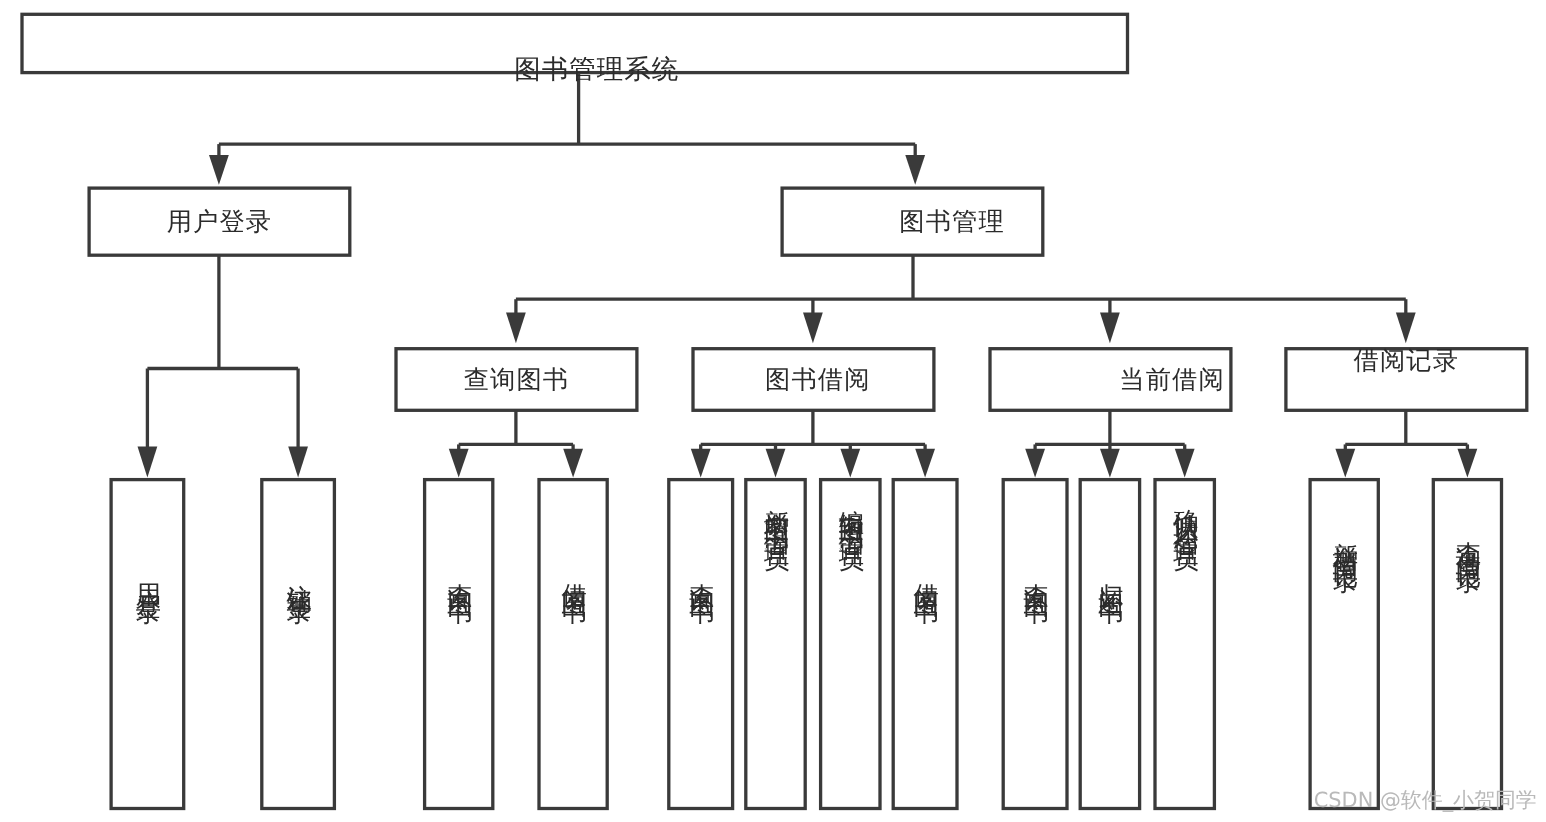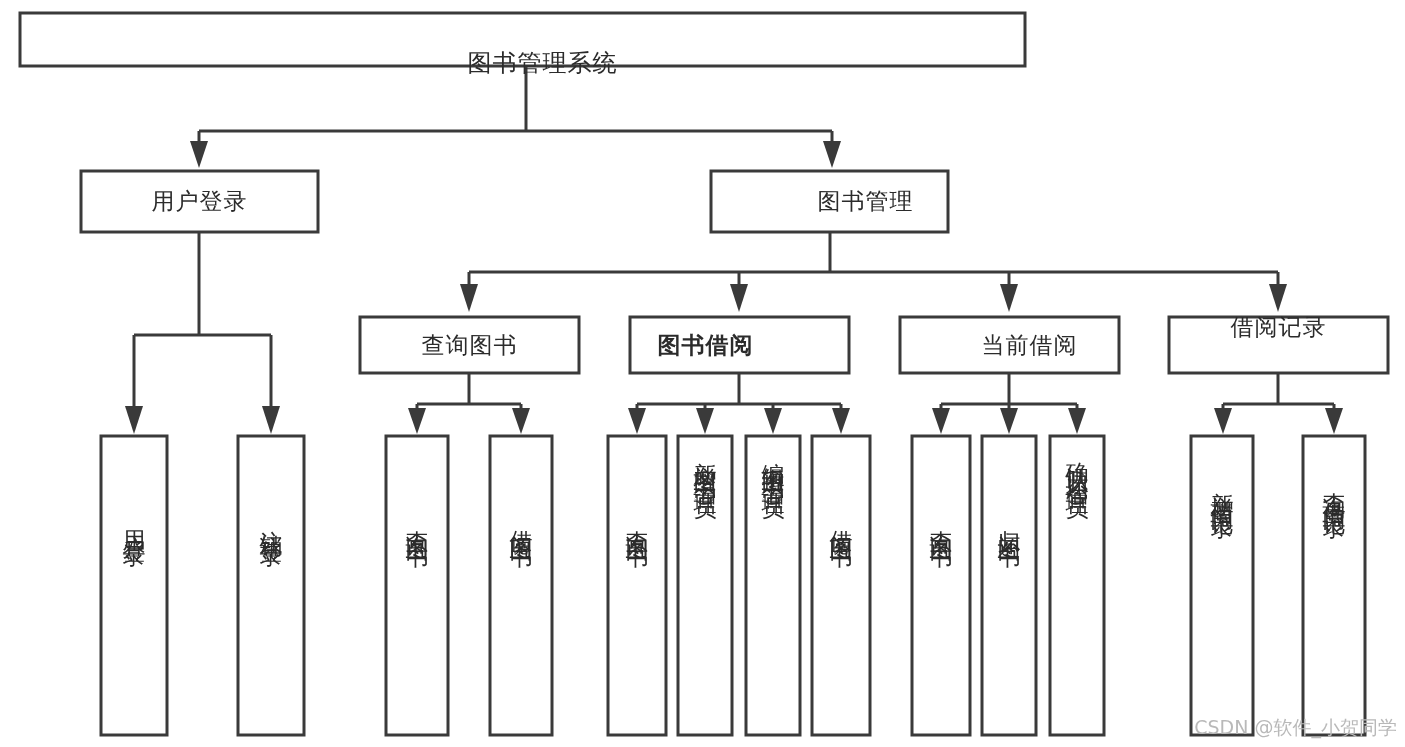--- a/index.html
+++ b/index.html
@@ -180,22 +180,22 @@
     <rect class="node-box" x="1303" y="436" width="62" height="299"></rect>
 
   </svg>
 
   <div class="hlabel-wrap title-label" style="left:20px; top:27px; width:1005px; height:71px;padding-left:20px;">图书管理系统</div>
 
   <div class="hlabel-wrap" style="left:81px; top:171px; width:237px; height:61px;">用户登录</div>
   <div class="hlabel-wrap" style="left:711px; top:171px; width:237px; height:61px;padding-left:36px;">图书管理</div>
 
   <div class="hlabel-wrap" style="left:360px; top:317px; width:219px; height:56px;">查询图书</div>
-  <div class="hlabel-wrap" style="left:596px; top:317px; width:219px; height:56px;font-weight:bold;">图书借阅</div>
-  <div class="hlabel-wrap" style="left:900px; top:317px; width:259px; height:56px;">当前借阅</div>
+  <div class="hlabel-wrap" style="left:634px; top:317px; width:219px; height:56px;">图书借阅</div>
+  <div class="hlabel-wrap" style="left:936px; top:317px; width:259px; height:56px;">当前借阅</div>
   <div class="hlabel-wrap" style="left:1169px; top:299px; width:219px; height:56px;">借阅记录</div>
 
   <div class="vlabel-wrap" style="left:101px; top:512px; width:66px; height:220px;">
     <span class="vlabel-text">用户登录</span>
   </div>
   <div class="vlabel-wrap" style="left:238px; top:512px; width:66px; height:220px;">
     <span class="vlabel-text">注销登录</span>
   </div>
 
   <div class="vlabel-wrap" style="left:386px; top:512px; width:62px; height:220px;">

